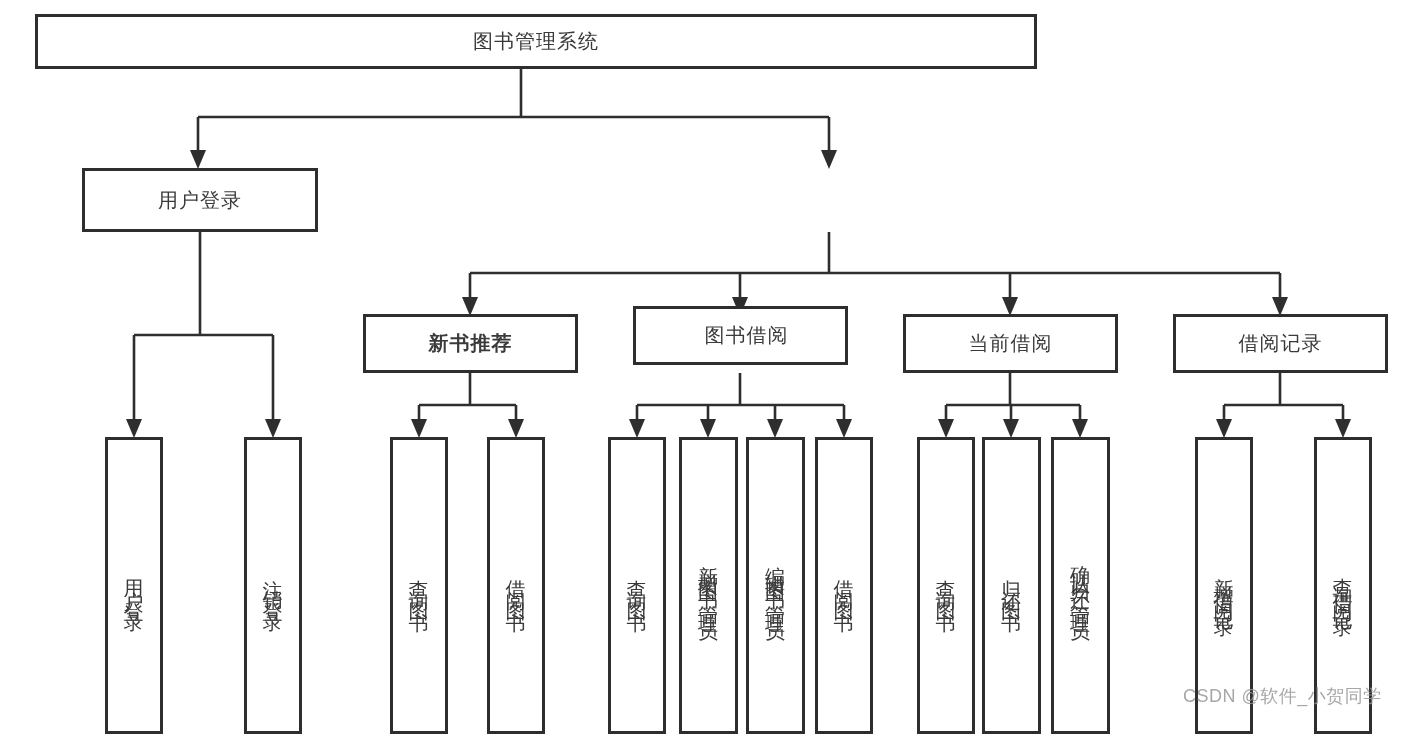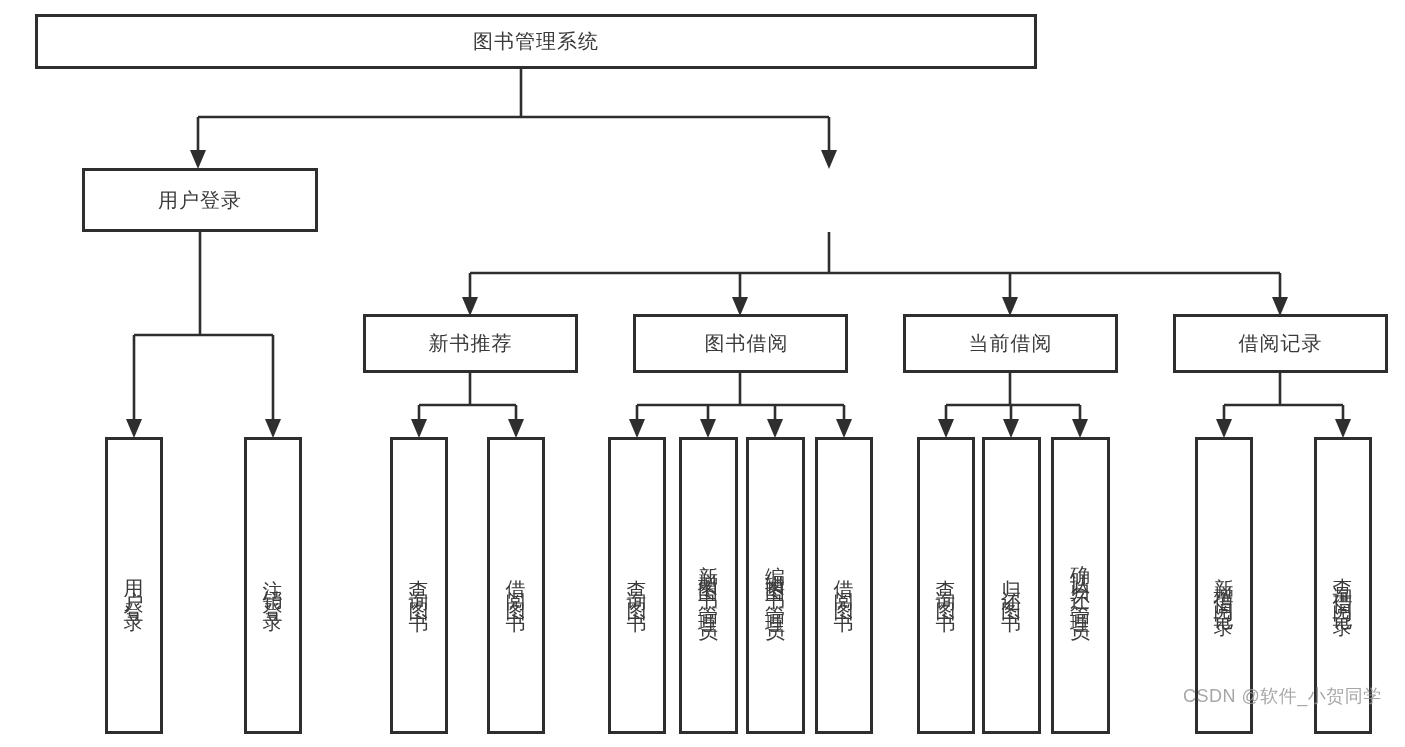--- a/index.html
+++ b/index.html
@@ -123,24 +123,24 @@
   </svg>
 
   <div class="node" style="left:22px; top:14px; width:1002px; height:55px;margin-left:13px;">
     <span>图书管理系统</span>
   </div>
 
   <div class="node" style="left:82px; top:168px; width:236px; height:64px;">
     <span>用户登录</span>
   </div>
 
-  <div class="node" style="left:363px; top:314px; width:215px; height:59px;">
+  <div class="node" style="left:363px; top:314px; width:215px; height:59px;font-weight:bold;">
     <span>新书推荐</span>
   </div>
-  <div class="node" style="left:633px; top:314px; width:215px; height:59px;padding-left:12px;">
+  <div class="node" style="left:633px; top:306px; width:215px; height:59px;padding-left:12px;">
     <span>图书借阅</span>
   </div>
   <div class="node" style="left:903px; top:314px; width:215px; height:59px;text-align:right;">
     <span>当前借阅</span>
   </div>
   <div class="node" style="left:1173px; top:314px; width:215px; height:59px;">
     <span>借阅记录</span>
   </div>
 
   <div class="node vert" style="left:105px; top:437px; width:58px; height:297px;">

